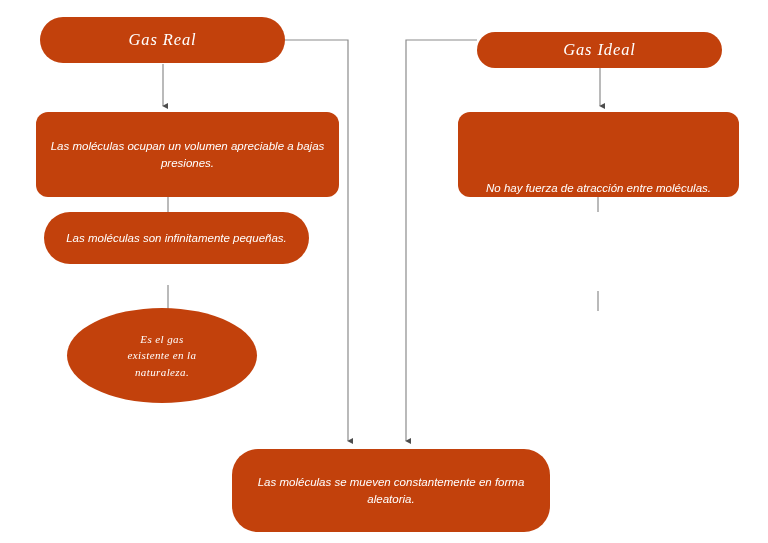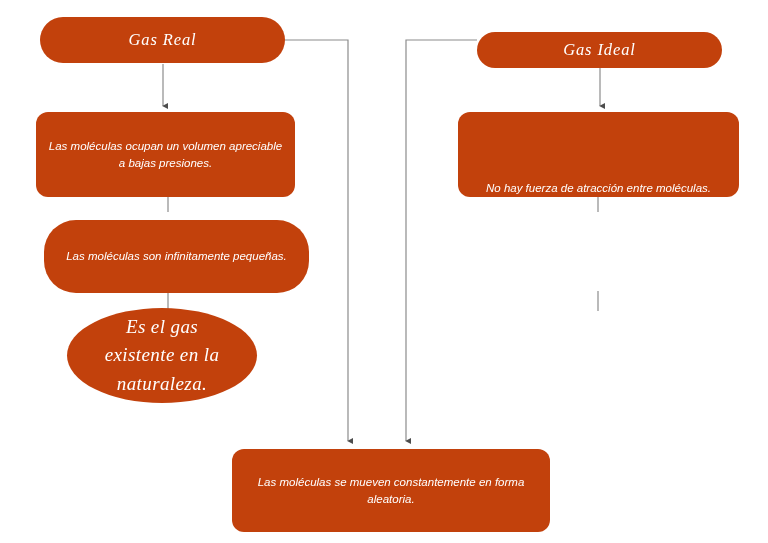--- a/index.html
+++ b/index.html
@@ -52,21 +52,21 @@
     letter-spacing: 0.9px;
   }
   .rounded {
     border-radius: 12px;
     font-family: "Liberation Sans", sans-serif;
     font-size: 11.5px;
   }
   .ellipse {
     border-radius: 50%;
     font-family: "Liberation Serif", serif;
-    font-size: 19px;
+    font-size: 11px;
     letter-spacing: 0.4px;
     line-height: 1.5;
   }
 </style>
 </head>
 <body>
 
 <div id="canvas">
 
   <svg id="edges" viewBox="0 0 768 543" width="768" height="543" xmlns="http://www.w3.org/2000/svg">
@@ -94,37 +94,37 @@
   </svg>
 
   <div class="node pill" style="left:40px; top:17px; width:245px; height:46px;">
     <span class="node-label">Gas Real</span>
   </div>
 
   <div class="node pill" style="left:477px; top:17px; width:245px; height:36px;margin-top:15px;">
     <span class="node-label">Gas Ideal</span>
   </div>
 
-  <div class="node rounded" style="left:36px; top:112px; width:259px; height:85px;justify-content:flex-end;">
+  <div class="node rounded" style="left:36px; top:112px; width:303px; height:85px;justify-content:flex-end;">
     <span class="node-label">Las moléculas ocupan un volumen apreciable a bajas presiones.</span>
   </div>
 
-  <div class="node rounded" style="left:44px; top:220px; width:265px; height:73px;border-radius:32px;">
+  <div class="node rounded" style="left:44px; top:212px; width:265px; height:52px;border-radius:32px;">
     <span class="node-label">Las moléculas son infinitamente pequeñas.</span>
   </div>
 
   <div class="node ellipse" style="left:67px; top:308px; width:190px; height:95px;">
     <span class="node-label">Es el gas
 existente en la
 naturaleza.</span>
   </div>
 
   <div class="node rounded" style="left:458px; top:112px; width:281px; height:85px;align-items:flex-end;">
     <span class="node-label">No hay fuerza de atracción entre moléculas.</span>
   </div>
 
 
 
-  <div class="node rounded" style="left:232px; top:449px; width:318px; height:83px;">
+  <div class="node rounded" style="left:232px; top:449px; width:318px; height:83px;border-radius:26px;">
     <span class="node-label">Las moléculas se mueven constantemente en forma aleatoria.</span>
   </div>
 
 </div>
 
 </body></html>

